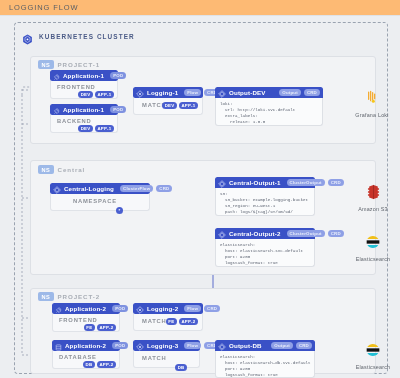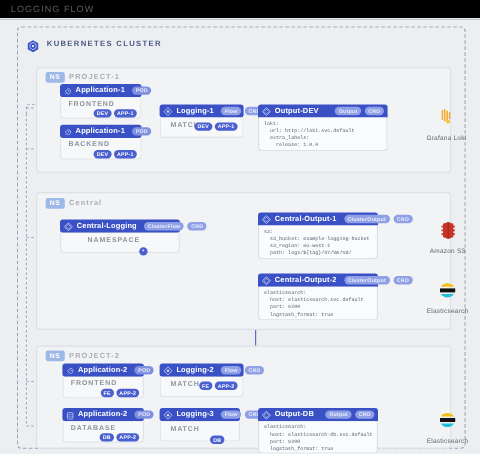--- a/index.html
+++ b/index.html
@@ -6,21 +6,21 @@
   html,body { background:#ffffff; }
   body {
     width:400px; height:378px; position:relative; overflow:hidden;
     font-family:"Liberation Sans", sans-serif;
     background:#eceef1;
   }
   .canvas { position:absolute; inset:0; background:#eceef1; }
 
   .title-bar {
     position:absolute; left:0; top:0; width:400px; height:16px;
-    background:#000000; border-bottom:1px solid #dfe2e6;
+    background:#fdba74; border-bottom:1px solid #dfe2e6;
   }
   .title-bar .t {
     position:absolute; left:9px; top:3px;
     font-size:7.5px; letter-spacing:.9px; color:#5a5f66; font-weight:400;
   }
 
   
   .cluster {
     position:absolute; left:14px; top:22px; width:374px; height:352px;
     border:1px dashed #9aa3b0; border-radius:4px; background:transparent;

